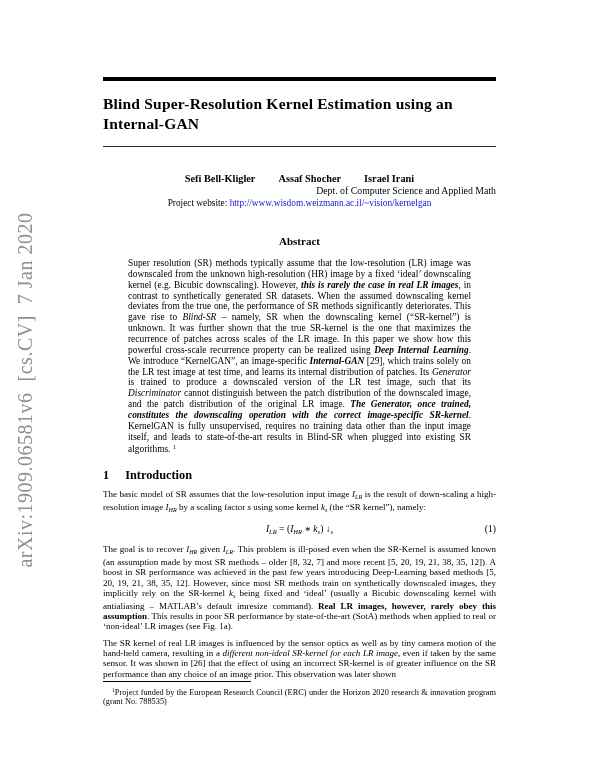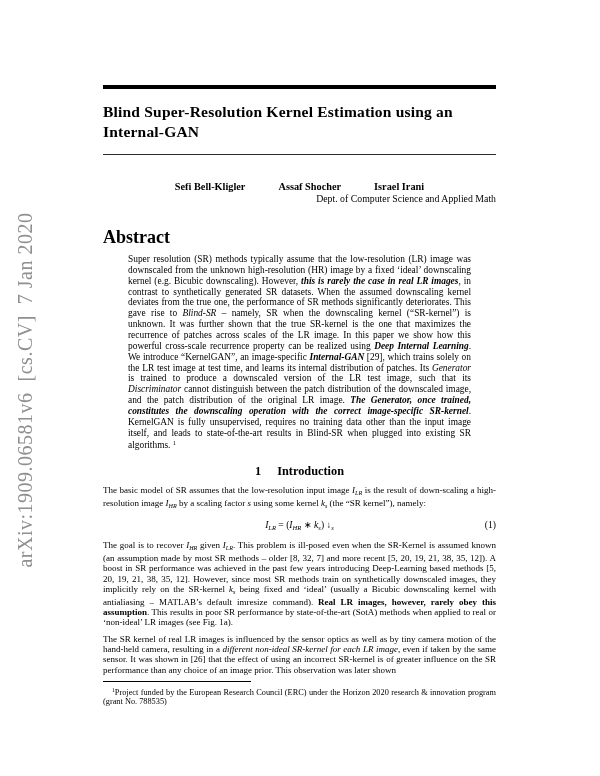--- a/index.html
+++ b/index.html
@@ -5,39 +5,39 @@
   html,body{margin:0;padding:0;background:#ffffff;}
   .page{
     position:relative;width:600px;height:776px;background:#ffffff;overflow:hidden;
     font-family:"Liberation Serif","DejaVu Serif",serif;color:#000;
   }
   .watermark{
     position:absolute;top:390px;left:25px;
     transform:translate(-50%,-50%) rotate(-90deg);
     font-size:20px;white-space:pre;letter-spacing:.5px;
   }
-  .column{position:absolute;left:103px;top:8px;width:393px;font-family:Liberation Serif, serif;}
+  .column{position:absolute;left:103px;top:0;width:393px;}
   .rule-thick{margin-top:77px;height:3.5px;background:#000;}
   .title{
     margin:13px 0 0 0;font-size:15.5px;font-weight:bold;line-height:20px;
     letter-spacing:.2px;
   }
   .rule-thin{margin-top:12px;height:1.6px;background:#2a2a2a;}
-  .authors{margin-top:25px;display:flex;justify-content:center;gap:33px;
+  .authors{margin-top:25px;display:flex;justify-content:center;gap:23px;
     font-size:10.3px;font-weight:bold;line-height:13px;}
   .aff{text-align:right;font-size:9.8px;line-height:12px;}
   .website{text-align:center;font-size:9.3px;line-height:12px;}
   .website a{text-decoration:none;}
-  .abstract-heading{margin:25px 0 0 0;text-align:left;font-size:18px;
+  .abstract-heading{margin:25px 0 0 0;text-align:center;font-size:11px;
     font-weight:bold;line-height:15px;}
   .abstract{
     margin:9px 25px 0 25px;text-align:justify;
     font-size:9.4px;line-height:10.85px;
   }
-  .section-heading{margin:13px 0 0 0;font-size:12.3px;font-weight:bold;line-height:15px;text-align:center;}
+  .section-heading{margin:13px 0 0 0;font-size:12.3px;font-weight:bold;line-height:15px;}
   .section-heading .sec-title{margin-left:13px;}
   .body{margin:6px 0 0 0;text-align:justify;font-size:9px;line-height:10.3px;}
   .equation{position:relative;margin-top:7px;text-align:center;
     font-size:9.6px;line-height:13px;}
   .eq-num{position:absolute;right:0;top:0;}
   .footnote-block{position:absolute;left:103px;top:681px;width:393px;}
   .footnote-rule{width:148px;height:1.2px;background:#000;}
   .footnote{margin:4px 0 0 0;font-size:8.3px;line-height:9.6px;
     text-align:justify;text-indent:9px;}
   .b{font-weight:bold;}
@@ -61,20 +61,24 @@
     <div class="rule-thin"></div>
 
     <div class="authors">
       <span class="author">Sefi Bell-Kligler</span>
       <span class="author">Assaf Shocher</span>
       <span class="author">Israel Irani</span>
     </div>
 
     <div class="aff">Dept. of Computer Science and Applied Math</div>
 
+    <div class="website">
+      <span>Project website: </span>
+      <a href="#" class="link" style="color: rgb(20, 20, 205);">http://www.wisdom.weizmann.ac.il/~vision/kernelgan</a>
+    </div>
 
     <h2 class="abstract-heading">Abstract</h2>
 
     <p class="abstract"><span>Super resolution (SR) methods typically assume that the low-resolution (LR) image was downscaled from the unknown high-resolution (HR) image by a fixed ‘ideal’ downscaling kernel (e.g. Bicubic downscaling). However, </span><span class="b i">this is rarely the case in real LR images</span><span>, in contrast to synthetically generated SR datasets.  When the assumed downscaling kernel deviates from the true one, the performance of SR methods significantly deteriorates.  This gave rise to </span><span class="i">Blind-SR</span><span> – namely, SR when the downscaling kernel (“SR-kernel”) is unknown.  It was further shown that the true SR-kernel is the one that maximizes the recurrence of patches across scales of the LR image.  In this paper we show how this powerful cross-scale recurrence property can be realized using </span><span class="b i">Deep Internal Learning</span><span>. We introduce “KernelGAN”, an image-specific </span><span class="b i">Internal-GAN</span><span> [29], which trains solely on the LR test image at test time, and learns its internal distribution of patches. Its </span><span class="i">Generator</span><span> is trained to produce a downscaled version of the LR test image, such that its </span><span class="i">Discriminator</span><span> cannot distinguish between the patch distribution of the downscaled image, and the patch distribution of the original LR image. </span><span class="b i">The Generator, once trained, constitutes the downscaling operation with the correct image-specific SR-kernel</span><span>. KernelGAN is fully unsupervised, requires no training data other than the input image itself, and leads to state-of-the-art results in Blind-SR when plugged into existing SR algorithms. </span><span class="sup">1</span></p>
 
     <h2 class="section-heading">
       <span>1</span>
       <span class="sec-title">Introduction</span>
     </h2>
 

